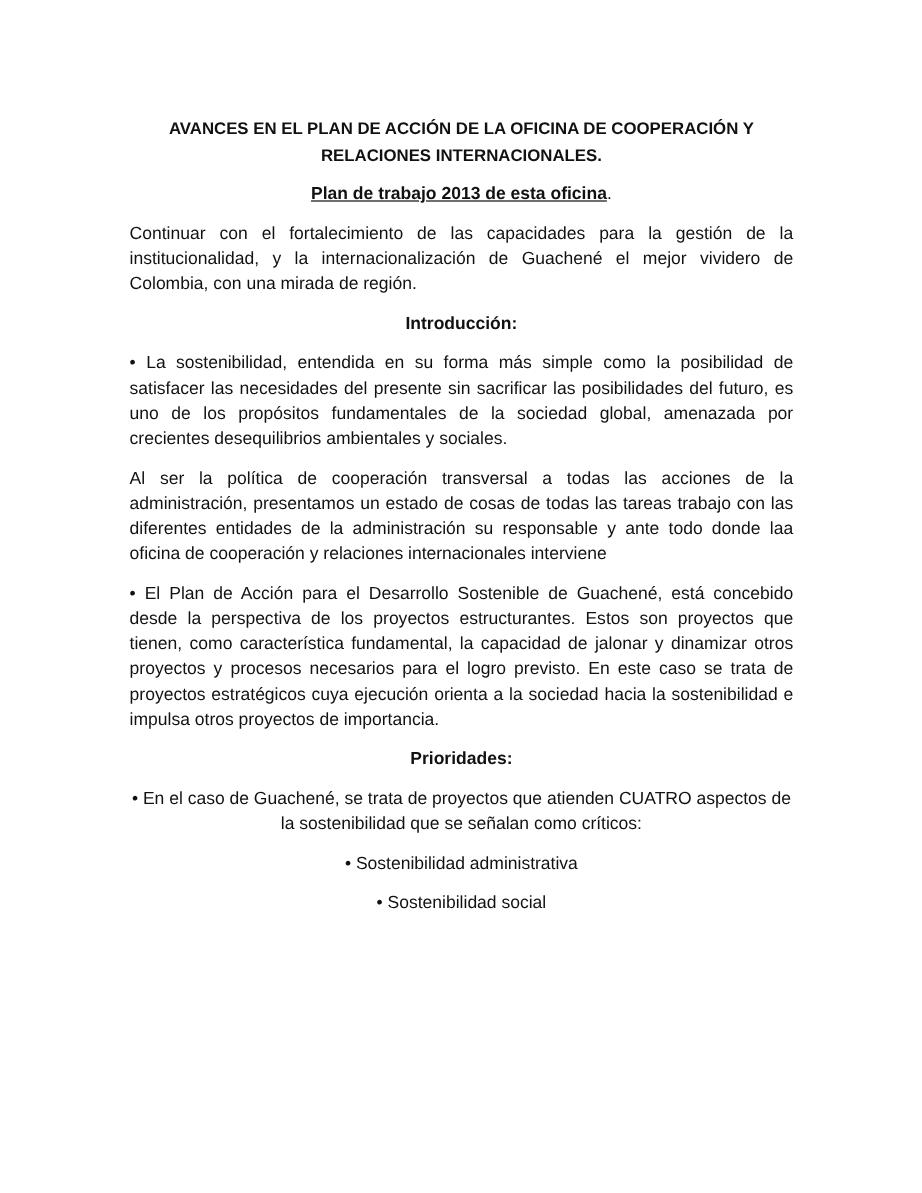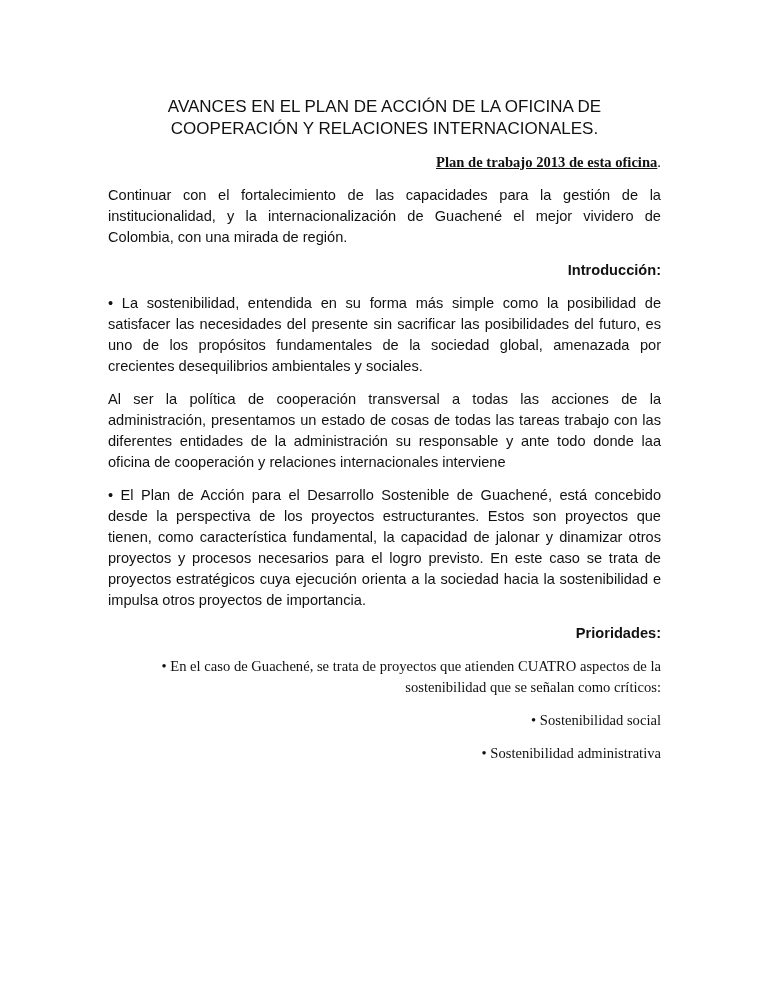--- a/index.html
+++ b/index.html
@@ -1,38 +1,38 @@
 <!DOCTYPE html>
 <html><head>
 <meta charset="utf-8">
 <style>
   html, body { margin: 0; padding: 0; background: #ffffff; }
   body { width: 768px; height: 994px; position: relative; overflow: hidden; }
   .page {
     position: absolute; left: 108px; top: 96px; width: 553px;
     font-family: "Liberation Sans", sans-serif; font-size: 14.6px; line-height: 21px; color: #111;
   }
-  .title { text-align: center; font-weight: normal; font-size: 17px; line-height: 22px; margin: 0 0 12px 0; }
+  .title { text-align: center; font-weight: bold; font-size: 14px; line-height: 22px; margin: 0 0 12px 0; }
   p { margin: 0 0 12px 0; text-align: justify; }
-  .heading { font-weight: bold; text-align: right; }
+  .heading { font-weight: bold; text-align: center; }
   .u { text-decoration: underline; }
-  .left { text-align: right; font-family: Liberation Serif, serif; }
+  .left { text-align: center; }
 </style>
 </head>
 <body>
 
 <div class="page">
   <div class="title">AVANCES EN EL PLAN DE ACCIÓN DE LA OFICINA DE COOPERACIÓN Y RELACIONES INTERNACIONALES.</div>
 
   <p class="heading left"><span class="u">Plan de trabajo 2013 de esta oficina</span><span style="font-weight:normal">.</span></p>
   <p>Continuar con el fortalecimiento de las capacidades para la gestión de la institucionalidad, y la internacionalización de Guachené el mejor vividero de Colombia, con una mirada de región.</p>
 
   <p class="heading">Introducción:</p>
   <p>• La sostenibilidad, entendida en su forma más simple como la posibilidad de satisfacer las necesidades del presente sin sacrificar las posibilidades del futuro, es uno de los propósitos fundamentales de la sociedad global, amenazada por crecientes desequilibrios ambientales y sociales.</p>
   <p>Al ser la política de cooperación transversal a todas las acciones de la administración, presentamos un estado de cosas de todas las tareas trabajo con las diferentes entidades de la administración su responsable y ante todo donde laa oficina de cooperación y relaciones internacionales interviene</p>
 
   <p>• El Plan de Acción para el Desarrollo Sostenible de Guachené, está concebido desde la perspectiva de los proyectos estructurantes. Estos son proyectos que tienen, como característica fundamental, la capacidad de jalonar y dinamizar otros proyectos y procesos necesarios para el logro previsto. En este caso se trata de proyectos estratégicos cuya ejecución orienta a la sociedad hacia la sostenibilidad e impulsa otros proyectos de importancia.</p>
 
   <p class="heading">Prioridades:</p>
   <p class="left">• En el caso de Guachené, se trata de proyectos que atienden CUATRO aspectos de la sostenibilidad que se señalan como críticos:</p>
+  <p class="left">• Sostenibilidad administrativa</p>
   <p class="left">• Sostenibilidad social</p>
-  <p class="left">• Sostenibilidad administrativa</p>
 </div>
 
 </body></html>

